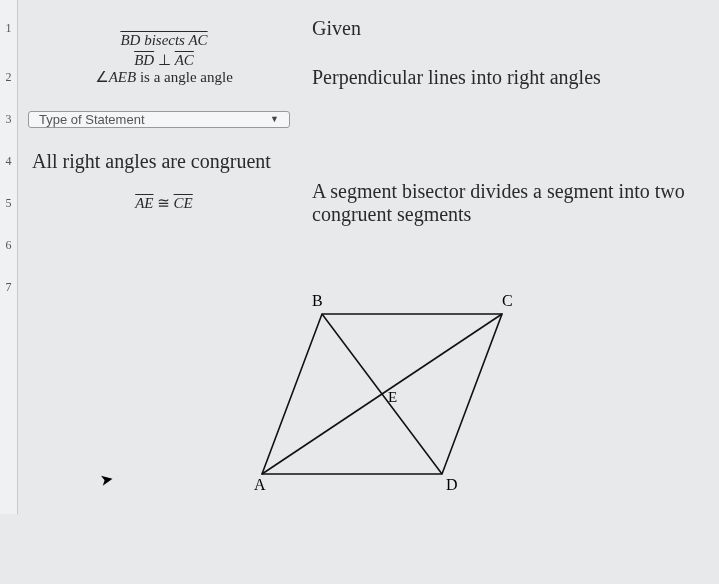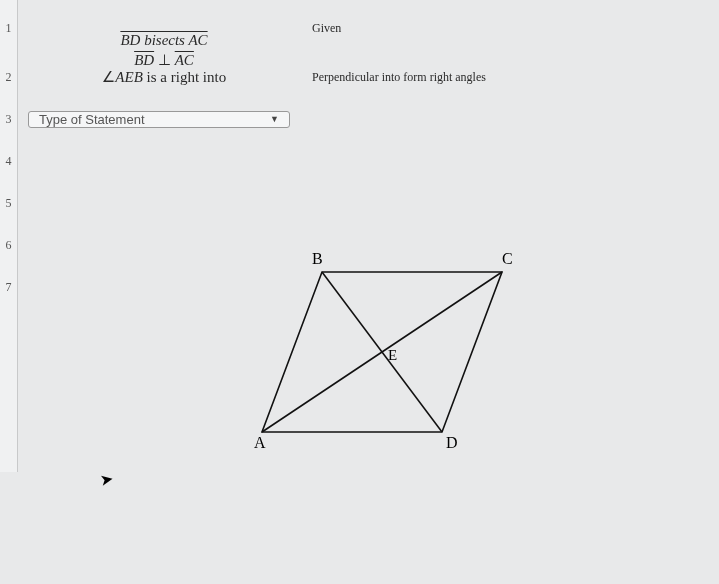--- a/index.html
+++ b/index.html
@@ -46,21 +46,21 @@
   .stmt-col {
     width: 280px;
     flex: 0 0 280px;
     display: flex;
     align-items: center;
     justify-content: center;
     padding: 0 8px;
   }
   .reason-col {
     flex: 1;
-    font-size: 12px;
+    font-size: 20px;
     padding-left: 8px;
   }
   .math {
     font-family: 'Times New Roman', serif;
     font-style: italic;
     font-size: 15px;
     white-space: nowrap;
   }
   .over { text-decoration: overline; font-style: italic; }
   .upright { font-style: normal; }
@@ -133,39 +133,48 @@
             <span class="over">AC</span>
           </span>
         </div>
       </div>
       <div class="reason-col">Given</div>
     </div>
 
     <div class="row">
       <div class="stmt-col">
         <span class="math">
-          <span class="upright">∠</span><span>AEB</span><span class="upright" style="font-style:normal"> is a right into</span>
+          <span class="upright">∠</span><span>AEB</span><span class="upright" style="font-style:normal"> is a angle angle</span>
         </span>
       </div>
-      <div class="reason-col">Perpendicular into form right angles</div>
+      <div class="reason-col">Perpendicular lines into right angles</div>
     </div>
 
     <div class="row">
       <div class="stmt-col" style="justify-content:flex-start; padding-left:4px;">
         <div class="dropdown">
           <span>Type of Statement</span>
           <span class="caret">▼</span>
         </div>
       </div>
       <div class="reason-col"></div>
     </div>
 
     <div class="row">
+      <div class="reason-col">All right angles are congruent</div>
     </div>
 
+    <div class="row">
+      <div class="stmt-col">
+        <span class="math">
+          <span class="over">AE</span><span class="upright"> ≅ </span><span class="over">CE</span>
+        </span>
+      </div>
+      <div class="reason-col">A segment bisector divides a segment into two congruent segments</div>
+    </div>
 
 
     <div class="row">
     </div>
 
     <div class="figure-wrap">
       <svg width="340" height="240" viewBox="0 0 340 240">
 
         <polygon points="60,200 120,40 300,40 240,200" fill="none" stroke="#111" stroke-width="1.6"></polygon>
         <line x1="60" y1="200" x2="300" y2="40" stroke="#111" stroke-width="1.6"></line>

